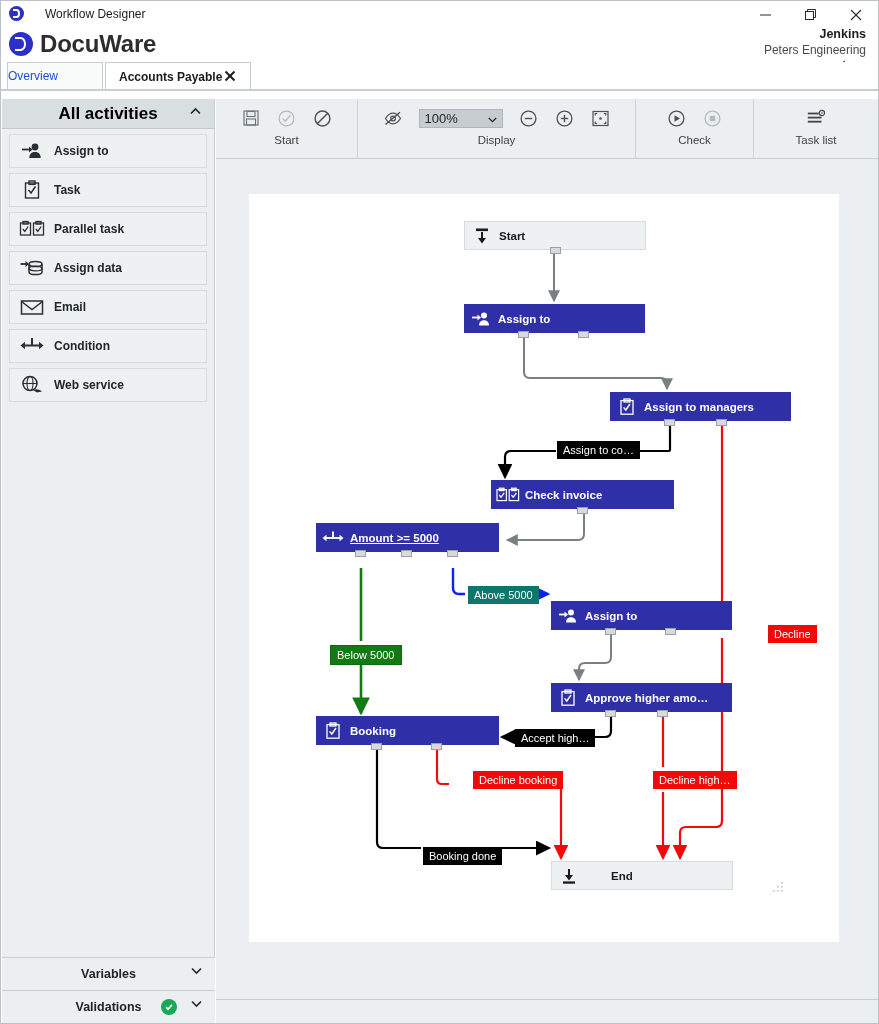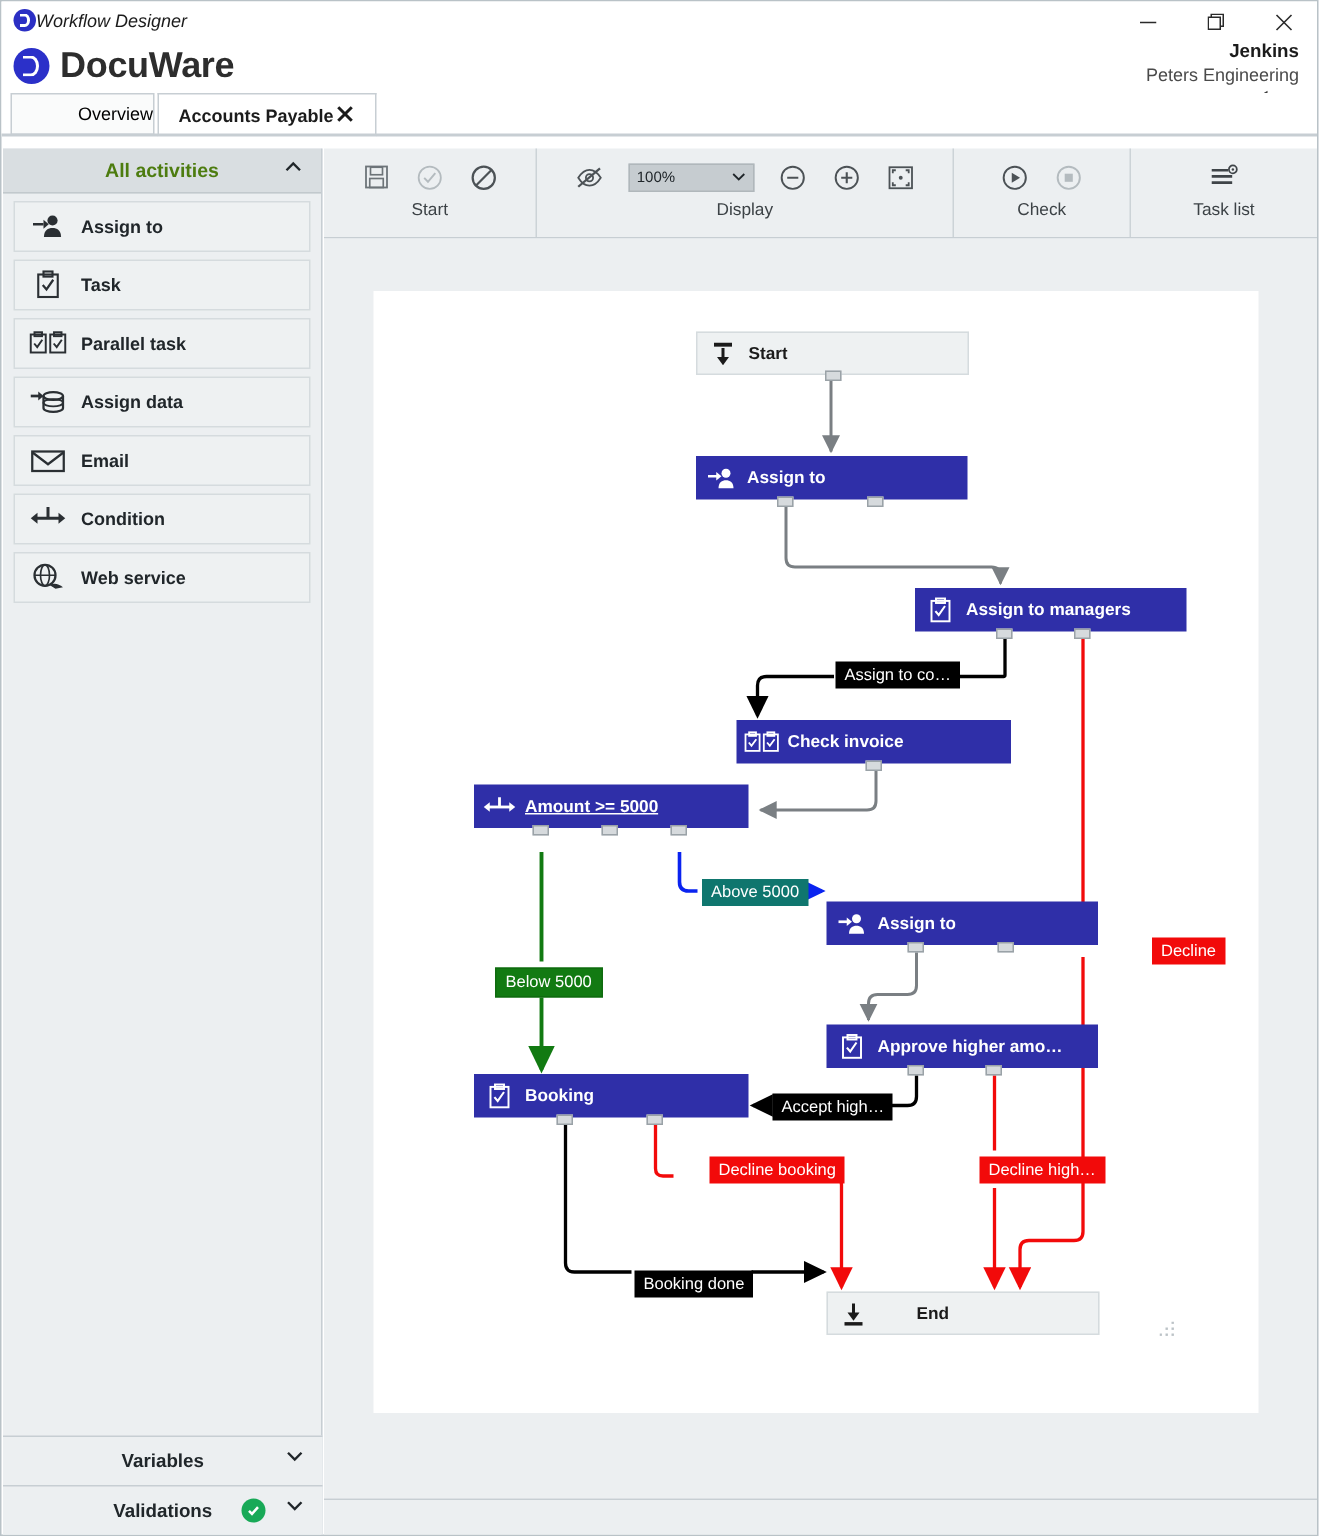--- a/index.html
+++ b/index.html
@@ -7,21 +7,21 @@
     width:879px;height:1024px;overflow:hidden;
     font-family:"Liberation Sans", sans-serif;
     background:#ffffff;
     -webkit-font-smoothing:antialiased;
   }
   .app{position:relative;width:879px;height:1024px;background:#ffffff;
        border:1px solid #b9c2c7;box-sizing:border-box;}
 
   
   .titlebar{position:absolute;left:0;top:0;width:877px;height:27px;background:#ffffff;}
-  .title-left{position:absolute;left:8px;top:5px;display:flex;align-items:center;gap:0;font-style:italic;}
+  .title-left{position:absolute;left:8px;top:5px;display:flex;align-items:center;gap:21px;}
   .app-icon{width:15px;height:15px;border-radius:50%;background:#2b2fc4;position:relative;
             display:inline-block;}
   .app-icon::after{content:"";position:absolute;left:4px;top:3px;width:7px;height:9px;
             border:2px solid #fff;border-left:none;border-radius:0 50% 50% 0;box-sizing:border-box;}
   .title-text{font-size:12px;color:#1b1b1b;}
   .win-btns{position:absolute;right:0;top:0;height:27px;display:flex;}
   .win-btn{width:45px;height:27px;display:flex;align-items:center;justify-content:center;
            font-size:13px;color:#2a2a2a;cursor:default;}
 
   
@@ -34,33 +34,33 @@
   .userbox{position:absolute;right:12px;top:-2px;text-align:right;}
   .user-name{font-size:12.5px;font-weight:bold;color:#1b1b1b;line-height:16px;}
   .user-org{font-size:12px;color:#4a4a4a;line-height:16px;}
   .user-icons{margin-top:1px;display:flex;justify-content:flex-end;gap:10px;
               font-size:13px;color:#3a3a3a;align-items:center;}
 
   
   .tabstrip{position:absolute;left:0;top:61px;width:877px;height:29px;background:#fff;}
   .tab{position:absolute;top:0;height:28px;box-sizing:border-box;
        border:1px solid #c7ced3;border-bottom:1px solid #c7ced3;background:#fafbfb;
-       display:flex;align-items:center;justify-content:flex-end;font-size:12px;color:#000000;}
+       display:flex;align-items:center;justify-content:flex-start;font-size:12px;color:#1d4ed8;}
   .tab.inactive{left:6px;width:96px;}
   .tab.active{left:104px;width:146px;background:#ffffff;border-bottom-color:#ffffff;
        color:#1b1b1b;font-weight:bold;height:29px;justify-content:flex-start;padding-left:13px;}
   .tab-close{position:absolute;right:14px;top:7px;font-size:13px;font-weight:bold;color:#1b1b1b;}
   .tab-underline{position:absolute;left:0;top:88px;width:877px;height:2px;background:#c7ced3;}
 
   
   .sidebar{position:absolute;left:1px;top:98px;width:213px;height:924px;background:#eceff1;
            border-right:1px solid #c7ced3;box-sizing:border-box;}
   .panel-head{position:relative;height:29px;background:#d9dee1;border-bottom:1px solid #c2c9cd;
               display:flex;align-items:center;justify-content:center;}
-  .panel-head .ph-title{font-size:13px;font-weight:bold;color:#4d7c0f;}
+  .panel-head .ph-title{font-size:17px;font-weight:bold;color:#000000;}
   .chev{position:absolute;right:14px;top:8px;width:10px;height:10px;}
   .chev svg{display:block;}
   .act-list{padding:5px 7px 0 7px;}
   .act-item{height:34px;margin-bottom:5px;background:#eef1f2;border:1px solid #d5dbde;
             display:flex;align-items:center;box-sizing:border-box;}
   .act-ico{width:44px;display:flex;align-items:center;justify-content:center;color:#3f4448;}
   .act-lbl{font-size:12px;font-weight:bold;color:#20262a;}
 
   .panel-bottom{position:absolute;left:0;bottom:0;width:213px;}
   .panel-row{position:relative;height:32px;background:#eceff1;border-top:1px solid #c7ced3;
@@ -75,21 +75,21 @@
            border-bottom:1px solid #c7ced3;box-sizing:border-box;display:flex;}
   .tgroup{position:relative;height:59px;display:flex;flex-direction:column;align-items:center;
           justify-content:flex-start;border-right:1px solid #ccd3d7;box-sizing:border-box;}
   .tgroup:last-child{border-right:none;}
   .tg-icons{display:flex;align-items:center;gap:16px;height:38px;padding:0 14px;}
   .tg-label{font-size:11.5px;color:#3c4246;margin-top:-3px;}
   .tbtn{width:20px;height:20px;display:flex;align-items:center;justify-content:center;color:#4c5256;}
   .tbtn.dis{color:#b4bbbf;}
   .zoomsel{width:84px;height:19px;background:#c6ccd0;border:1px solid #b0b7bb;box-sizing:border-box;
            display:flex;align-items:center;justify-content:space-between;padding:0 5px;
-           font-size:10px;color:#20262a;}
+           font-size:13px;color:#20262a;}
 
   
   .workarea{position:absolute;left:215px;top:158px;width:662px;height:840px;background:#eceff1;
             box-sizing:border-box;overflow:hidden;}
   .canvas{position:absolute;left:33px;top:35px;width:590px;height:748px;background:#ffffff;}
   .statusstrip{position:absolute;left:215px;top:998px;width:662px;height:24px;background:#eceff1;
                border-top:1px solid #c7ced3;box-sizing:border-box;}
 
   
   .node{position:absolute;box-sizing:border-box;display:flex;align-items:center;}

